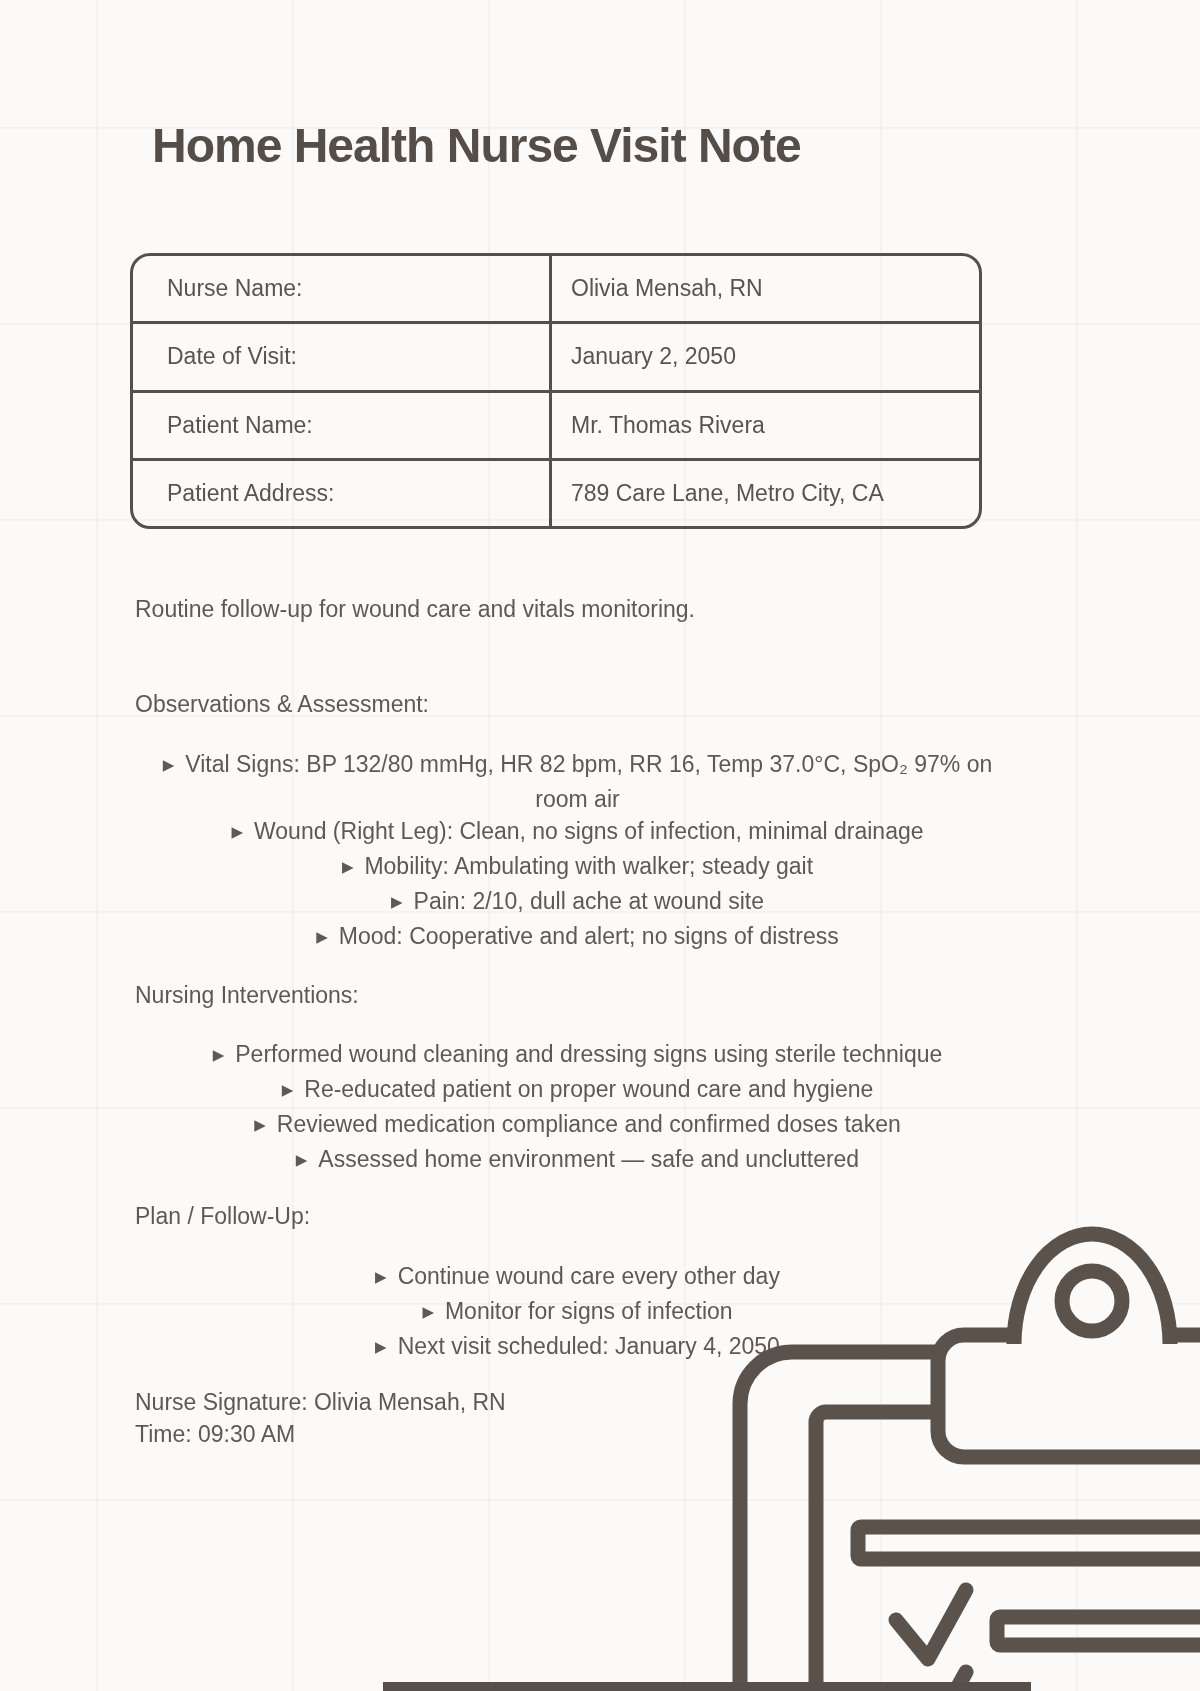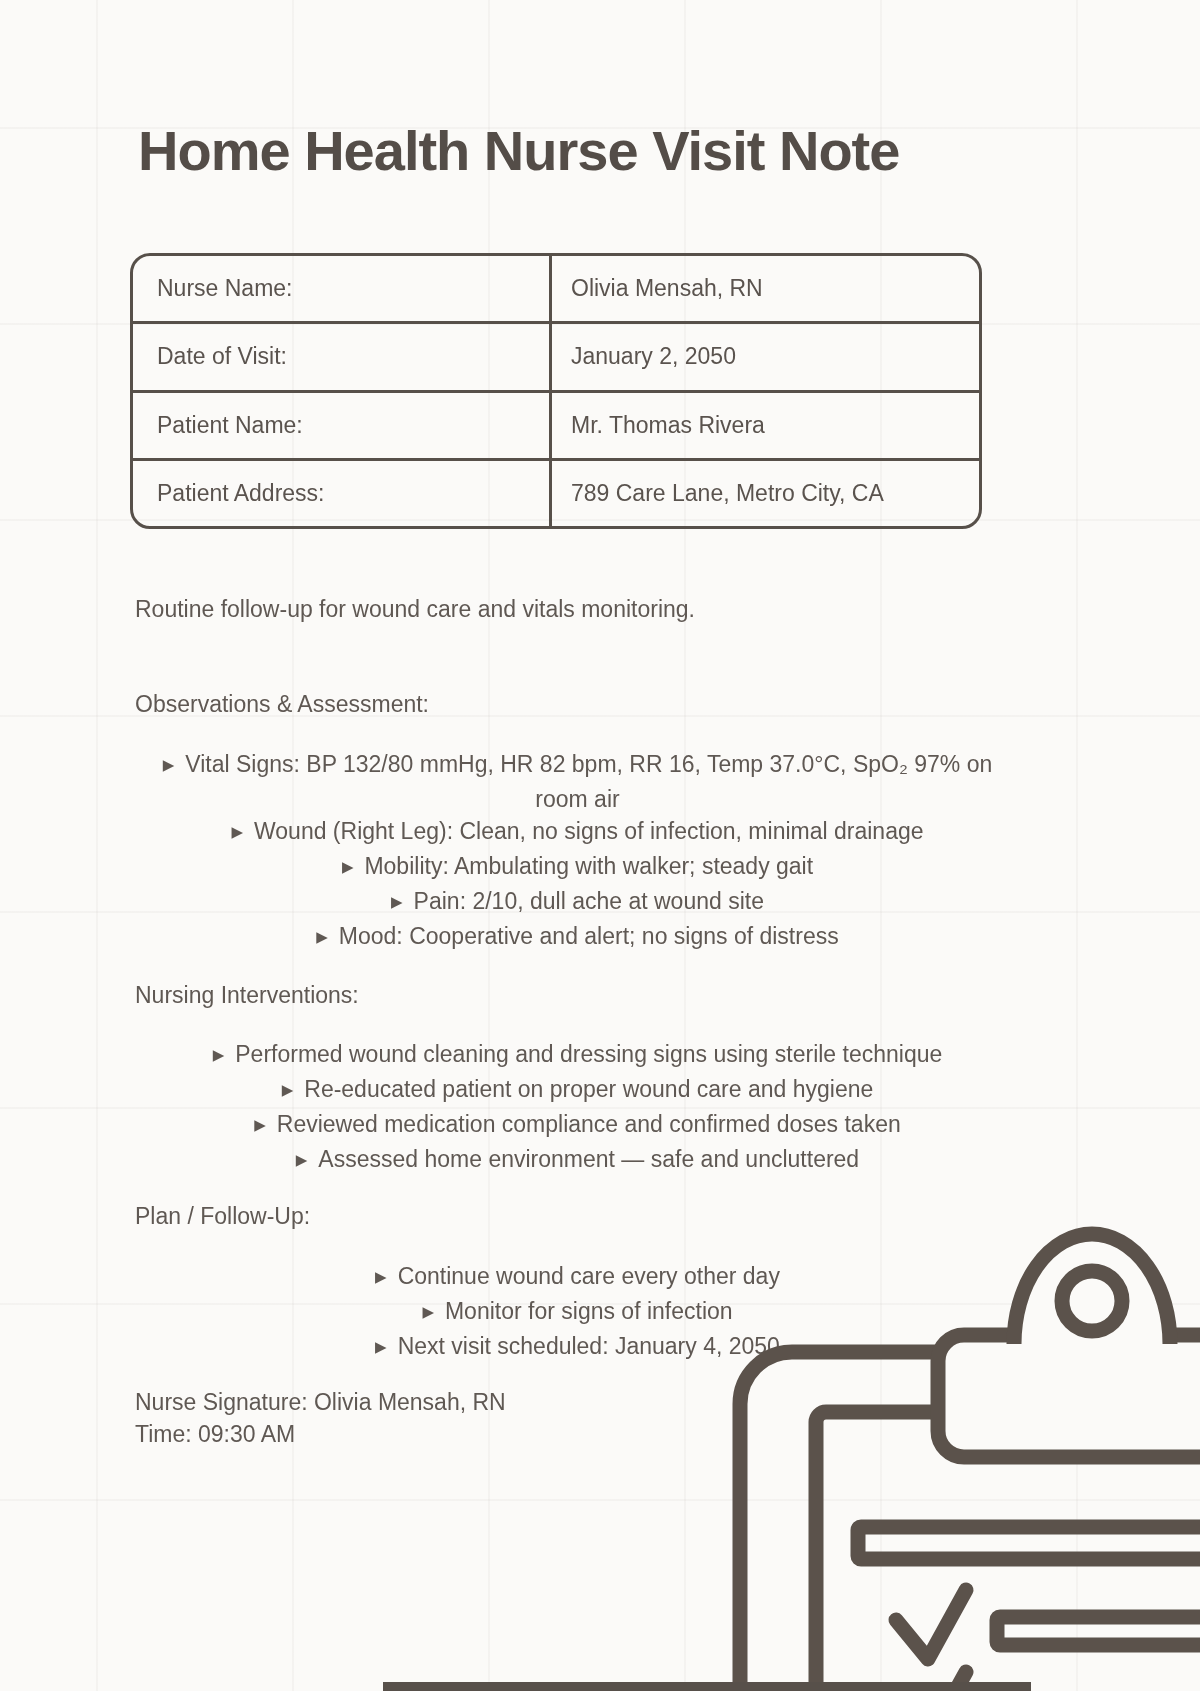--- a/index.html
+++ b/index.html
@@ -8,35 +8,35 @@
     background-color:#fbfaf8;
     background-image:
       linear-gradient(rgba(120,110,104,0.05) 2px, transparent 2px),
       linear-gradient(90deg, rgba(120,110,104,0.05) 2px, transparent 2px);
     background-size:196px 196px;
     background-position:96px 127px;
     font-family:"Liberation Sans","DejaVu Sans",sans-serif;
     color:#5f5853;
   }
   .title{
-    position:absolute;left:138px;top:118px;margin:0;
-    font-size:56px;font-weight:700;letter-spacing:-1px;color:#544d48;
+    position:absolute;left:152px;top:118px;margin:0;
+    font-size:48px;font-weight:700;letter-spacing:-1px;color:#544d48;
     white-space:nowrap;
   }
   
   .info-table{
     position:absolute;left:130px;top:253px;width:852px;height:276px;
     border:3px solid #57504a;border-radius:20px;
     display:flex;flex-direction:column;box-sizing:border-box;
     background:transparent;
   }
   .itr{flex:1;display:flex;border-bottom:3px solid #57504a;}
   .itr:last-child{border-bottom:none;}
   .itc{display:flex;align-items:center;font-size:23px;color:#5a534e;box-sizing:border-box;}
-  .itc.label{width:419px;flex:none;border-right:3px solid #57504a;padding-left:24px;}
+  .itc.label{width:419px;flex:none;border-right:3px solid #57504a;padding-left:34px;}
   .itc.value{flex:1;padding-left:19px;}
   
   .tsec{
     position:absolute;left:135px;width:885px;
     font-size:23px;line-height:32px;color:#5f5853;
   }
   .bullets{position:absolute;left:135px;width:885px;font-size:23px;line-height:32px;color:#5f5853;}
   .bullet-row{display:block;text-align:center;}
   .tri{
     display:inline-block;font-size:15px;margin-right:11px;

